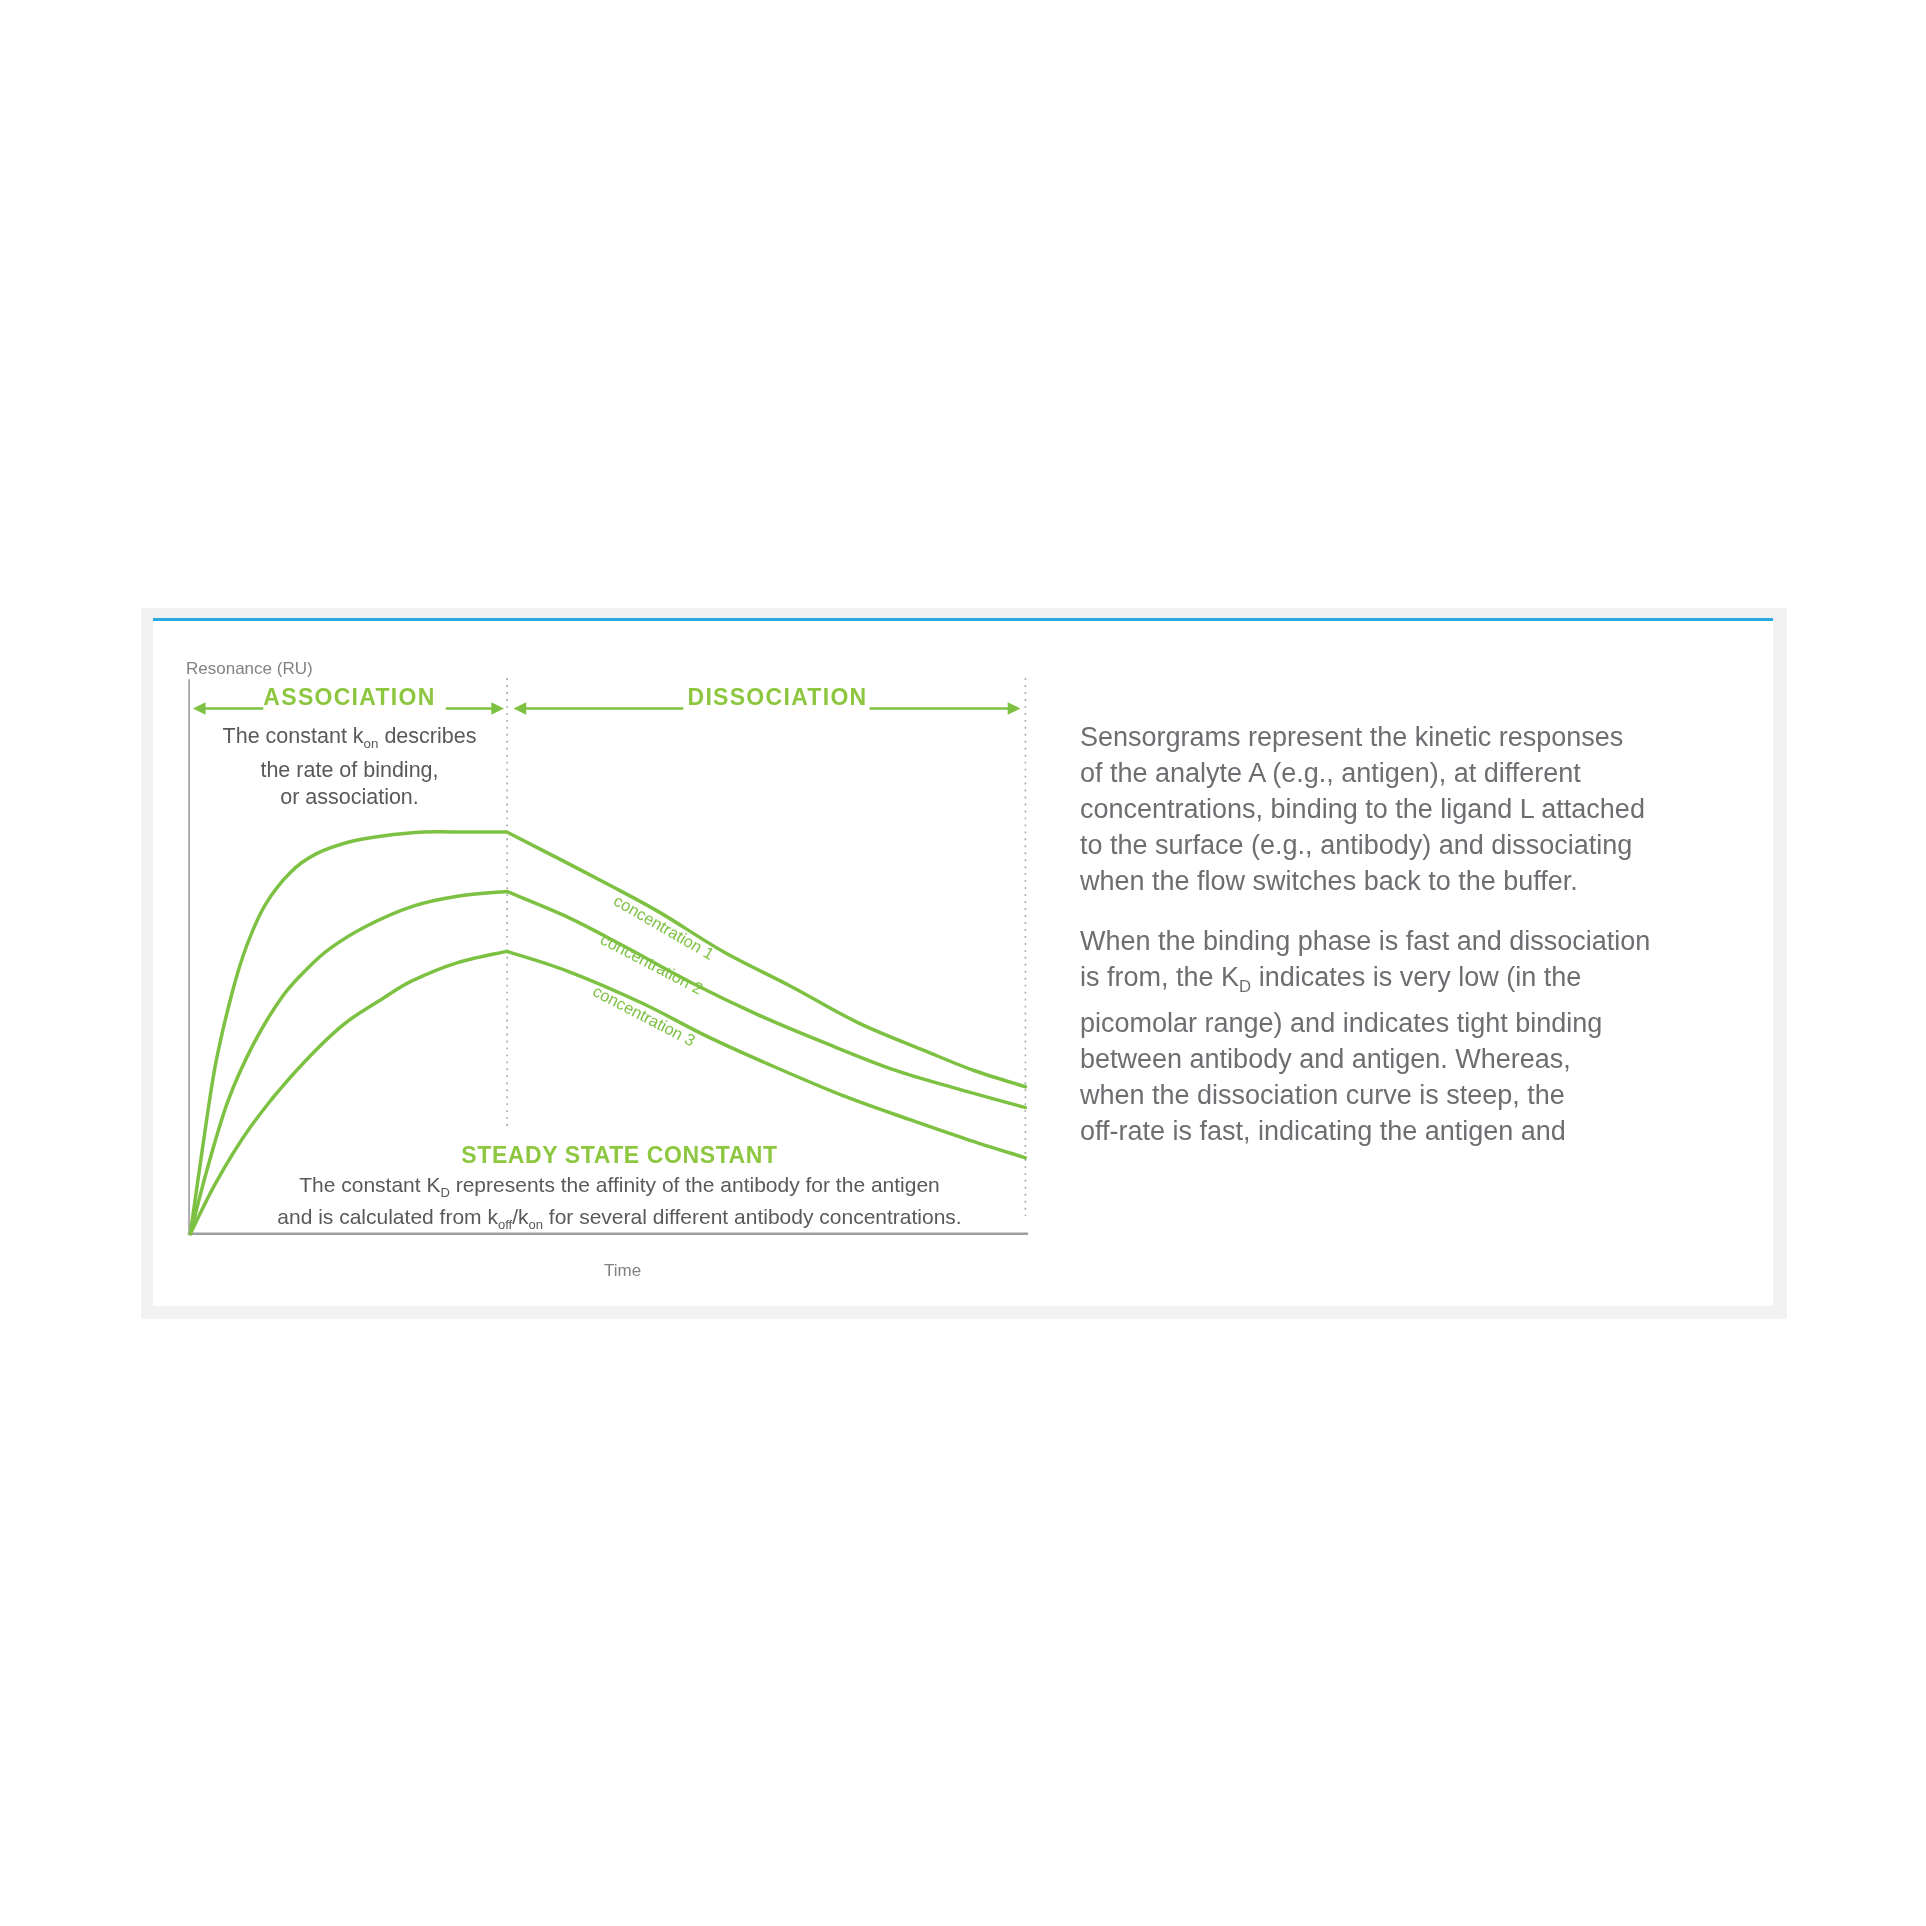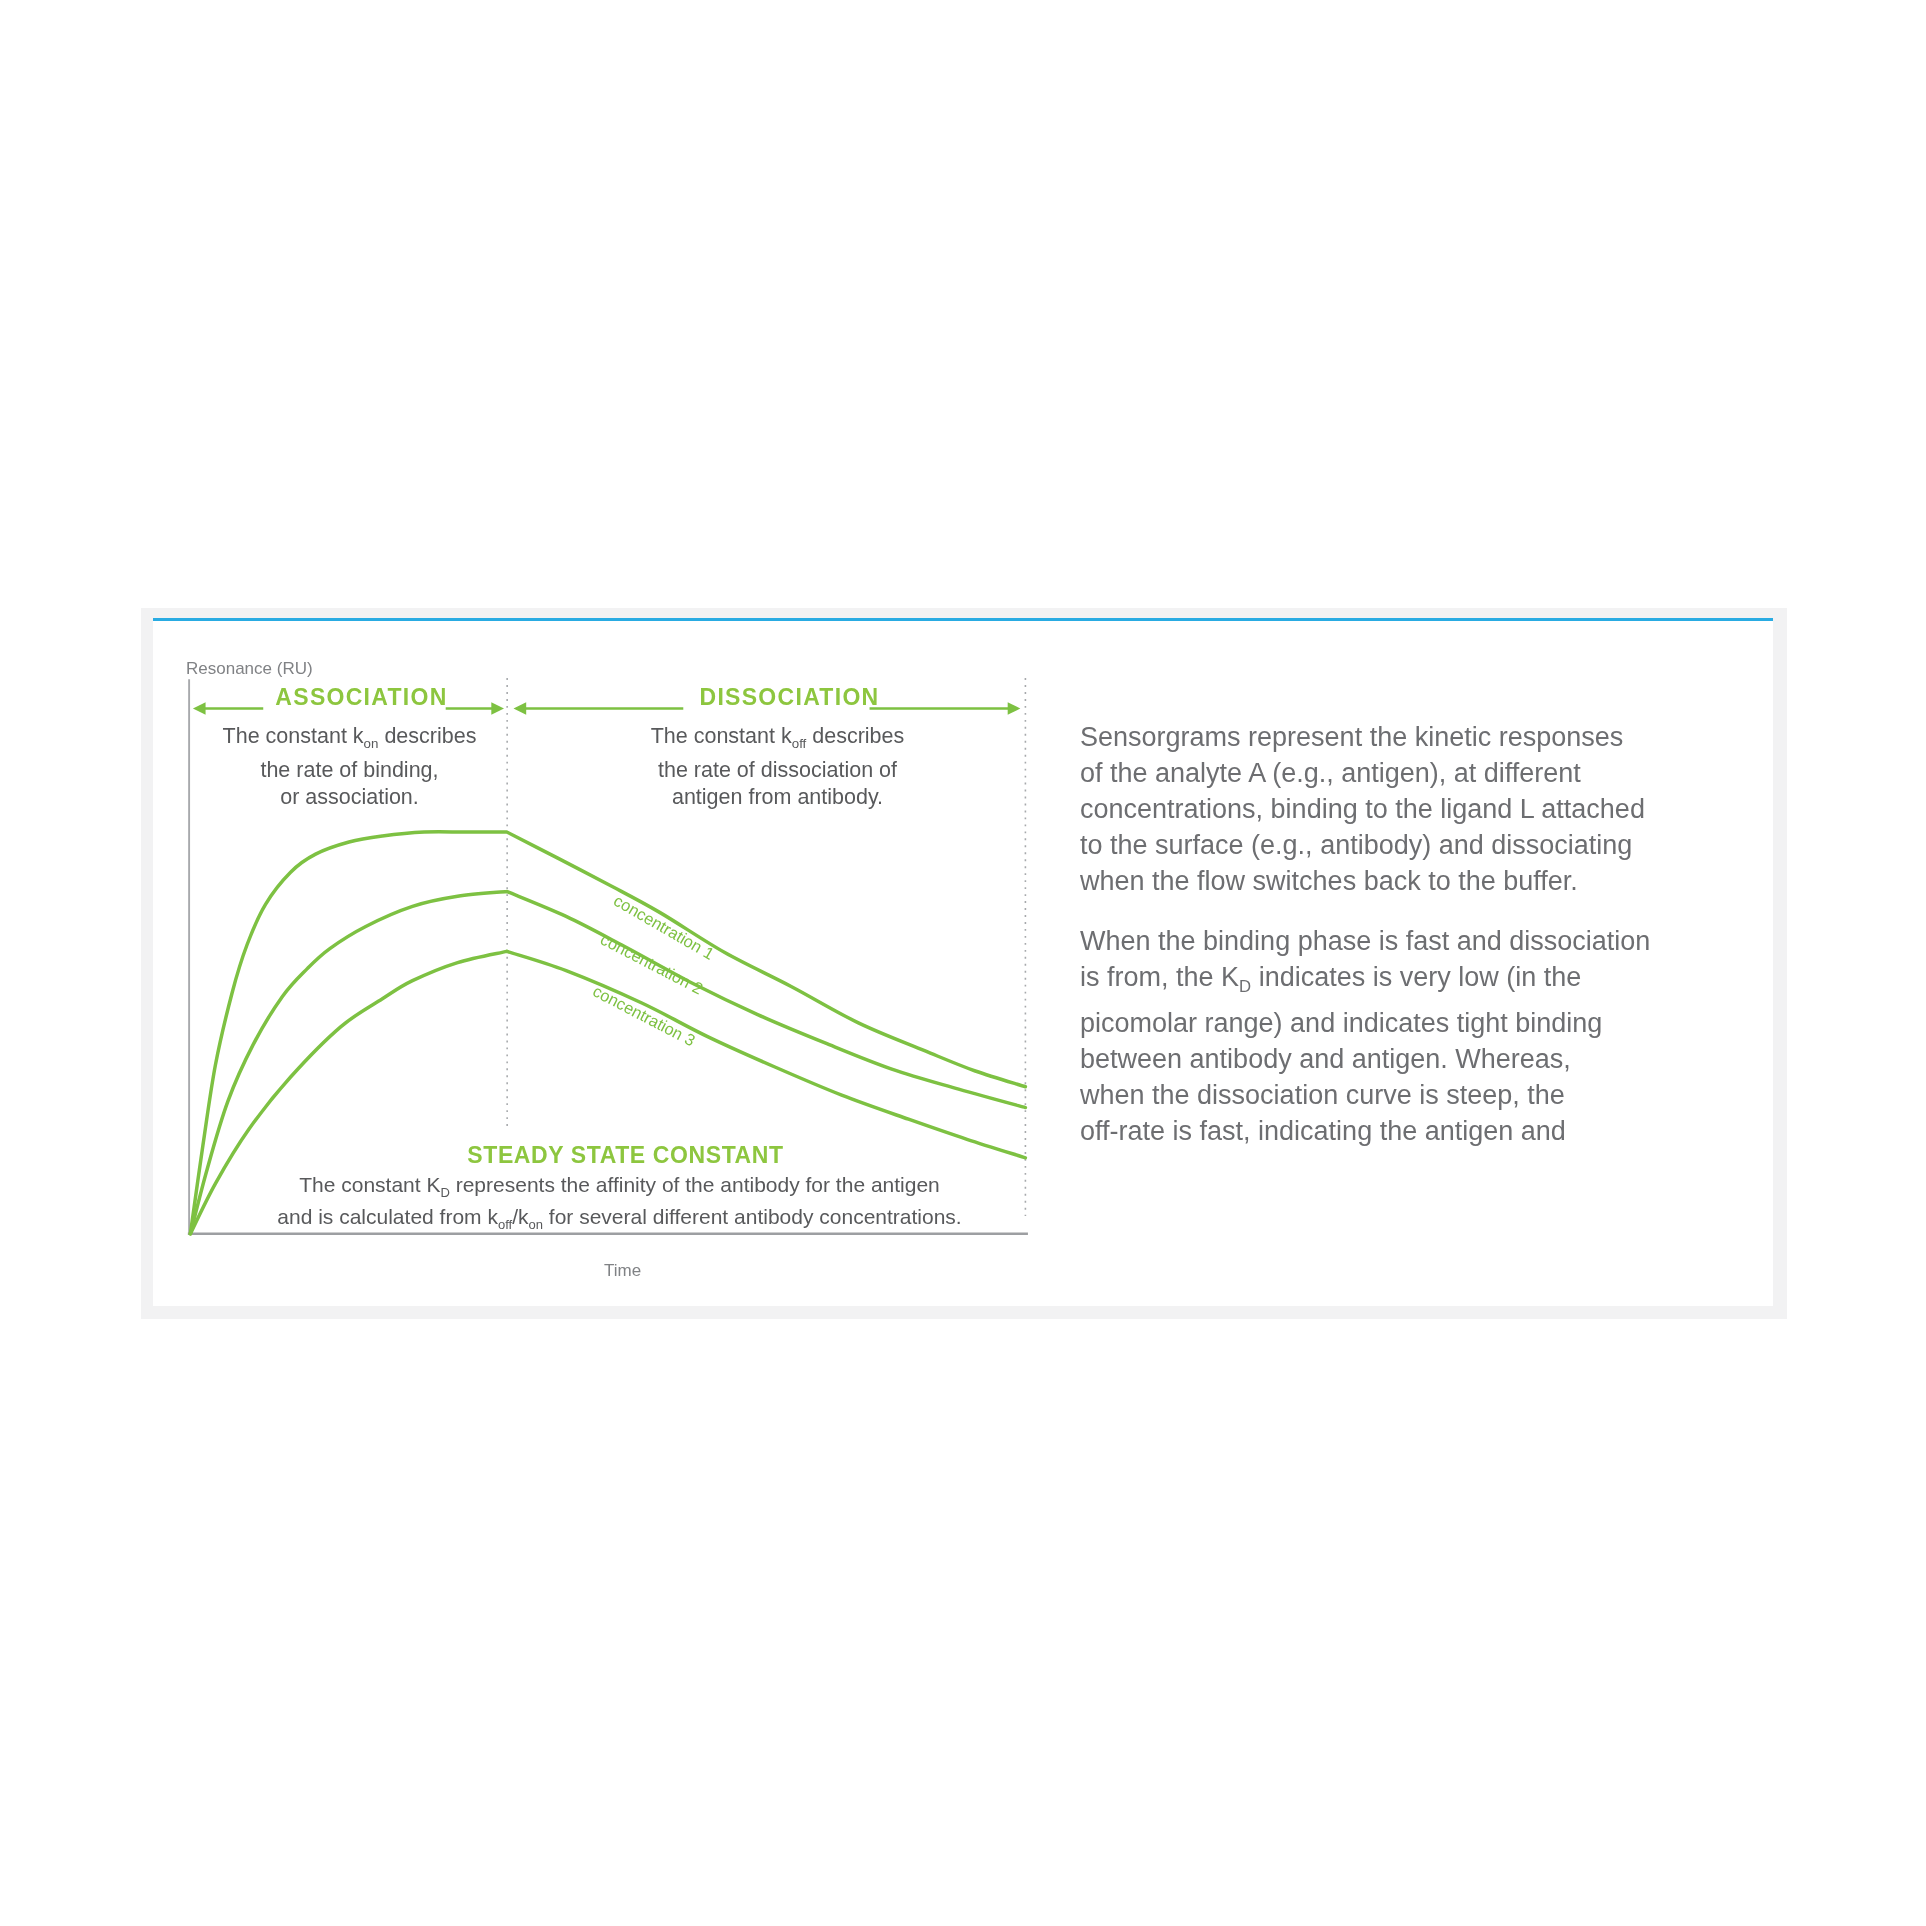--- a/index.html
+++ b/index.html
@@ -5,21 +5,21 @@
   html,body{margin:0;padding:0;background:#ffffff;}
   #page{position:relative;width:1926px;height:1926px;background:#ffffff;overflow:hidden;
         font-family:"Liberation Sans", sans-serif;}
   #card{position:absolute;left:141px;top:608px;width:1646px;height:711px;background:#f2f2f3;}
   #panel{position:absolute;left:12px;top:10px;width:1620px;height:688px;background:#ffffff;
          border-top:3.2px solid #29abe2;box-sizing:border-box;}
   .abs{position:absolute;}
   #figure-svg{position:absolute;left:0;top:0;width:1620px;height:685px;}
   .axis-label{color:#808285;font-size:17px;white-space:nowrap;}
   .fig-heading{color:#8dc63f;font-size:23px;letter-spacing:1.3px;font-weight:bold;white-space:nowrap;
-               text-align:center;padding-left:12px;}
+               text-align:center;}
   .fig-caption{color:#58595b;font-size:21.5px;line-height:27px;text-align:center;white-space:nowrap;}
   .fig-caption sub,.steady-caption sub{font-size:62%;}
   .steady-caption{color:#58595b;font-size:21px;line-height:24px;text-align:center;white-space:nowrap;}
   #steady-block{text-align:center;}
   #desc-col{color:#6d6e71;font-size:27px;line-height:36px;white-space:nowrap;}
   #desc-col .para-line{display:block;}
   #desc-col sub{font-size:62%;}
   .spacer{height:24px;}
 </style>
 </head>
@@ -63,25 +63,20 @@
       <div class="abs axis-label" style="left:33px;top:38px;text-align:center;">Resonance (RU)</div>
 
       <div class="abs fig-heading" style="left:38px;top:63px;width:317px;">ASSOCIATION</div>
       <div class="abs fig-caption" style="left:38px;top:102px;width:317px;">
         <div><span>The constant k</span><sub>on</sub><span> describes</span></div>
         <div>the rate of binding,</div>
         <div>or association.</div>
       </div>
 
       <div class="abs fig-heading" style="left:466px;top:63px;width:317px;">DISSOCIATION</div>
-      <div class="abs fig-caption" style="left:466px;top:102px;width:317px;">
-        <div><span>The constant k</span><sub>off</sub><span> describes</span></div>
-        <div>the rate of dissociation of</div>
-        <div>antigen from antibody.</div>
-      </div>
 
       <div id="steady-block" class="abs" style="left:23px;top:521px;width:887px;">
         <div class="fig-heading" style="letter-spacing:0.6px;">STEADY STATE CONSTANT</div>
         <div class="steady-caption" style="margin-top:4px;">
           <div><span>The constant K</span><sub>D</sub><span> represents the affinity of the antibody for the antigen</span></div>
           <div><span>and is calculated from k</span><sub>off</sub><span>/k</span><sub>on</sub><span> for several different antibody concentrations.</span></div>
         </div>
       </div>
 
       <div class="abs axis-label" style="left:451px;top:640px;">Time</div>

